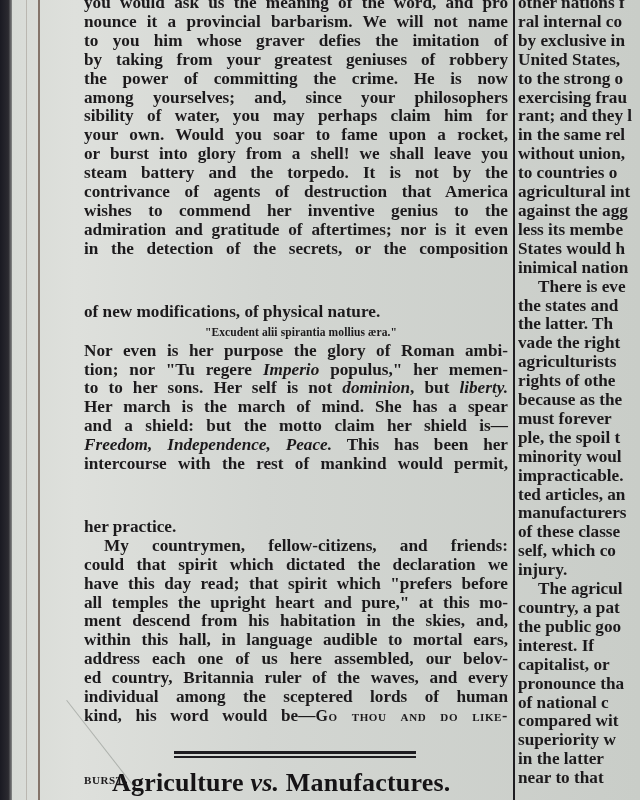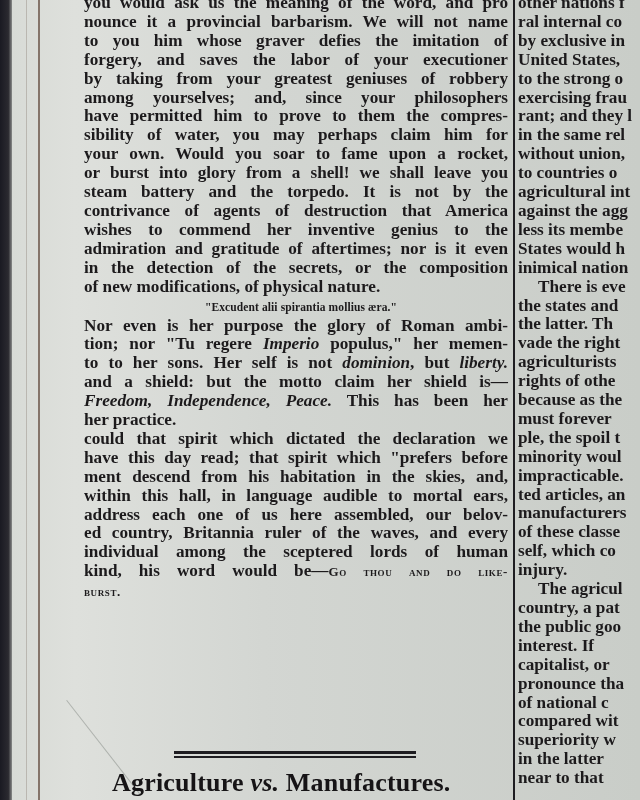--- a/index.html
+++ b/index.html
@@ -27,27 +27,27 @@
     .left-col {
       position: absolute; left: 84px; top: -6px; width: 424px;
       color: #1c1a1c; font-size: 17.2px; line-height: 18.9px;
       font-weight: bold; text-align: justify;
     }
     .left-col p { margin: 0; }
     .left-col .line {
       display: block; white-space: nowrap; text-align-last: justify;
       text-align: justify;
     }
-    .left-col .line.last { text-align-last: left; }
+    .left-col .line.last { text-align-last: left; margin-top: 44px; }
     .left-col .indent { padding-left: 20px; }
     .left-col .quote {
       display: block; text-align: center; font-size: 11.5px; line-height: 20px;
       font-weight: bold; letter-spacing: 0.1px; padding-left: 10px;
     }
-    .sc { font-variant: small-caps; font-size: 13px; letter-spacing: 0.6px; }
+    .sc { font-variant: small-caps; font-size: 16px; letter-spacing: 0.6px; }
     .col-rule {
       position: absolute; left: 513px; top: 0; width: 2px; height: 800px;
       background: #1e1d21;
     }
     .right-col {
       position: absolute; left: 518px; top: -6px; width: 140px;
       color: #1c1a1c; font-size: 17.2px; line-height: 18.9px;
       font-weight: bold; white-space: nowrap; overflow: hidden;
     }
     .right-col .line { display: block; }
@@ -76,46 +76,49 @@
   <div class="page-margin-line2"></div>
   <div class="page-margin-line"></div>
   <div class="diag"></div>
 </div>
 
 <div class="left-col">
   <p>
     <span class="line">you would ask us the meaning of the word, and pro</span>
     <span class="line">nounce it a provincial barbarism. We will not name</span>
     <span class="line">to you him whose graver defies the imitation of</span>
-    <span class="line">forgery, and saves the labor of your executioner</span>
     <span class="line">by taking from your greatest geniuses of robbery</span>
+    <span class="line">the power of committing the crime. He is now</span>
     <span class="line">among yourselves; and, since your philosophers</span>
-    <span class="line">have permitted him to prove to them the compres-</span>
     <span class="line">sibility of water, you may perhaps claim him for</span>
     <span class="line">your own. Would you soar to fame upon a rocket,</span>
     <span class="line">or burst into glory from a shell! we shall leave you</span>
     <span class="line">steam battery and the torpedo. It is not by the</span>
     <span class="line">contrivance of agents of destruction that America</span>
     <span class="line">wishes to commend her inventive genius to the</span>
     <span class="line">admiration and gratitude of aftertimes; nor is it even</span>
     <span class="line">in the detection of the secrets, or the composition</span>
     <span class="line last">of new modifications, of physical nature.</span>
   </p>
   <span class="quote">"Excudent alii spirantia mollius æra."</span>
   <p>
     <span class="line">Nor even is her purpose the glory of Roman ambi-</span>
     <span class="line"><span>tion; nor "Tu regere </span><i>Imperio</i><span> populus," her memen-</span></span>
     <span class="line"><span>to to her sons. Her self is not </span><i>dominion</i><span>, but </span><i>liberty.</i></span>
+    <span class="line">Her march is the march of mind. She has a spear</span>
     <span class="line">and a shield: but the motto claim her shield is—</span>
     <span class="line"><i>Freedom, Independence, Peace.</i><span> This has been her</span></span>
+    <span class="line">intercourse with the rest of mankind would permit,</span>
     <span class="line last">her practice.</span>
   </p>
   <p>
+    <span class="line indent">My countrymen, fellow-citizens, and friends:</span>
     <span class="line">could that spirit which dictated the declaration we</span>
     <span class="line">have this day read; that spirit which "prefers before</span>
+    <span class="line">all temples the upright heart and pure," at this mo-</span>
     <span class="line">ment descend from his habitation in the skies, and,</span>
     <span class="line">within this hall, in language audible to mortal ears,</span>
     <span class="line">address each one of us here assembled, our belov-</span>
     <span class="line">ed country, Britannia ruler of the waves, and every</span>
     <span class="line">individual among the sceptered lords of human</span>
     <span class="line"><span>kind, his word would be—</span><span class="sc">Go thou and do like-</span></span>
     <span class="line last"><span class="sc">burst.</span></span>
   </p>
 </div>
 

